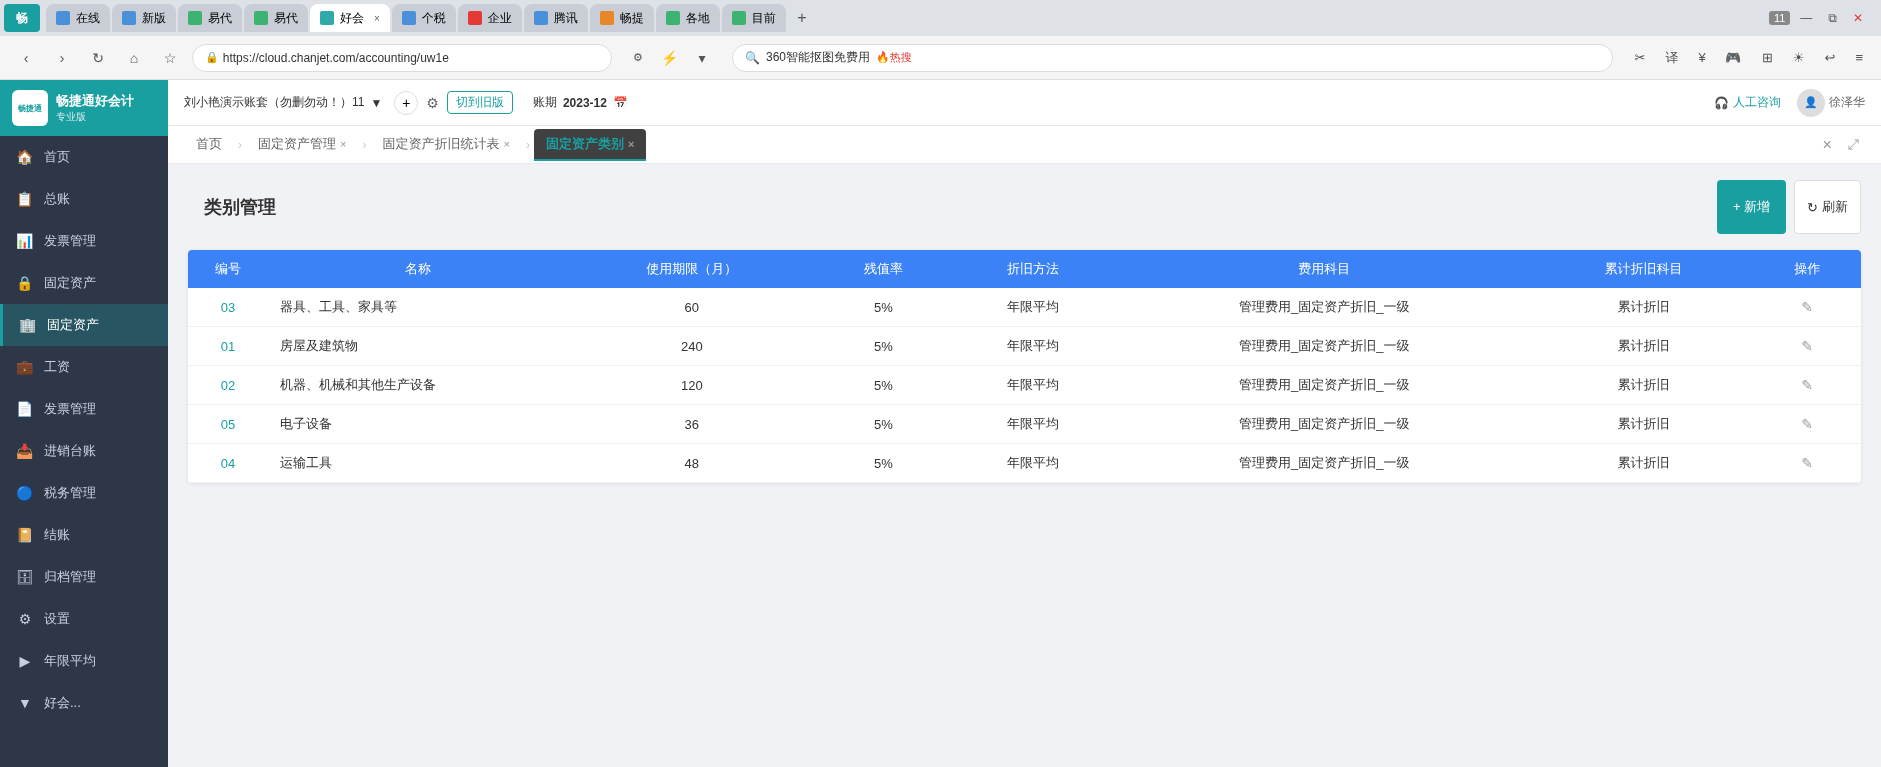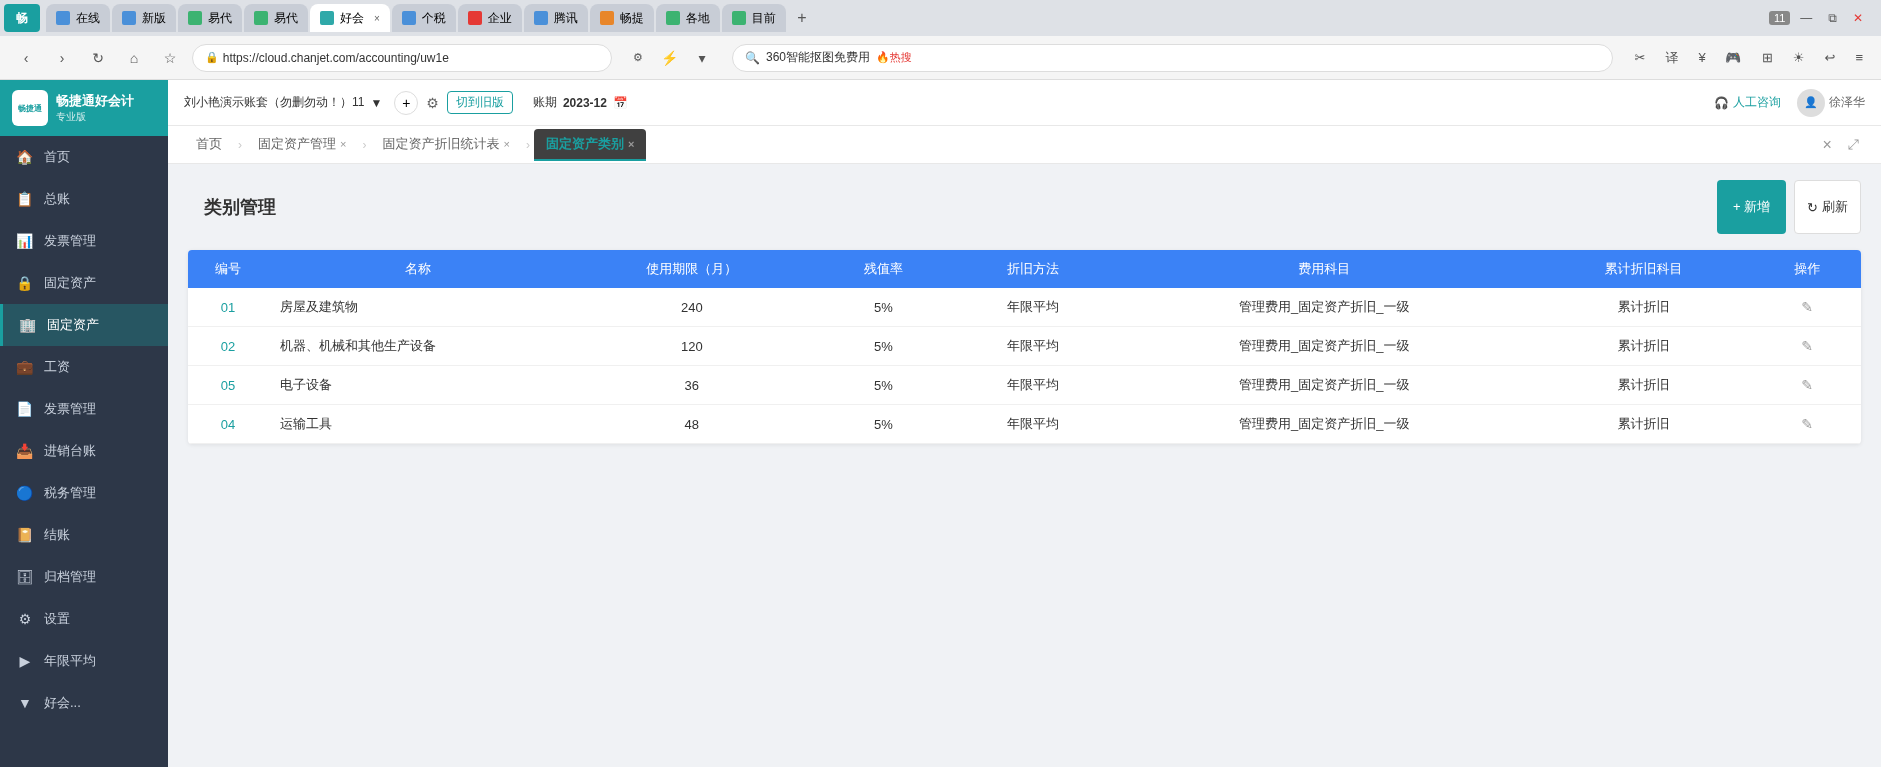--- a/index.html
+++ b/index.html
@@ -325,20 +325,32 @@
             <th class="name-col">名称</th>
             <th>使用期限（月）</th>
             <th>残值率</th>
             <th>折旧方法</th>
             <th>费用科目</th>
             <th>累计折旧科目</th>
             <th>操作</th>
           </tr>
         </thead>
         <tbody id="table-body">
+        <tr>
+    <td class="link-cell">03</td>
+    <td class="name-cell">器具、工具、家具等</td>
+    <td>60</td>
+    <td>5%</td>
+    <td>年限平均</td>
+    <td>管理费用_固定资产折旧_一级</td>
+    <td>累计折旧</td>
+    <td>
+      <span class="edit-icon">✎</span>
+    </td>
+  </tr>
             <tr>
     <td class="link-cell">01</td>
     <td class="name-cell">房屋及建筑物</td>
     <td>240</td>
     <td>5%</td>
     <td>年限平均</td>
     <td>管理费用_固定资产折旧_一级</td>
     <td>累计折旧</td>
     <td>
       <span class="edit-icon">✎</span>

